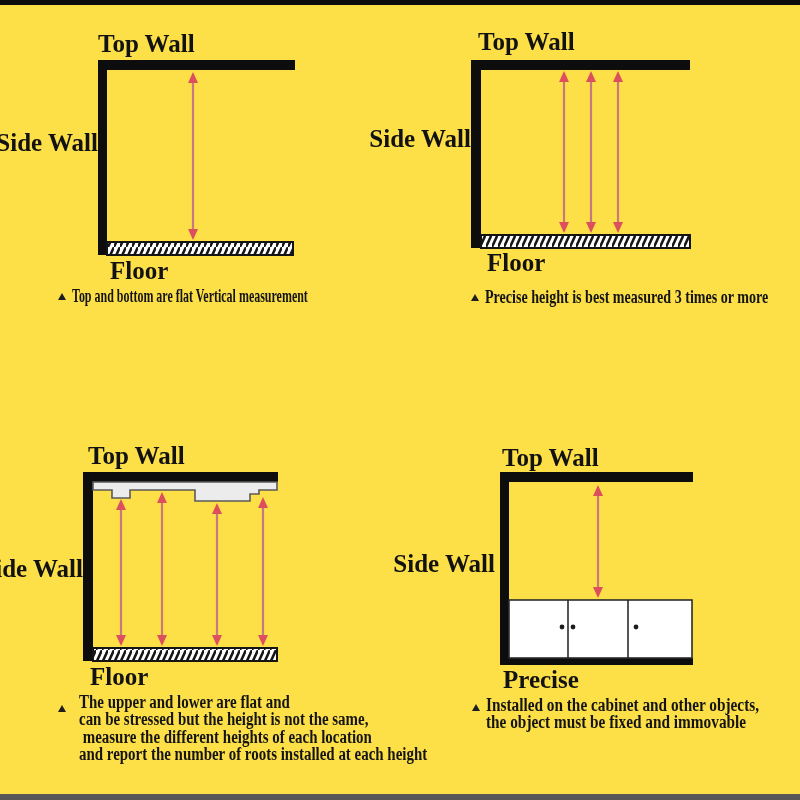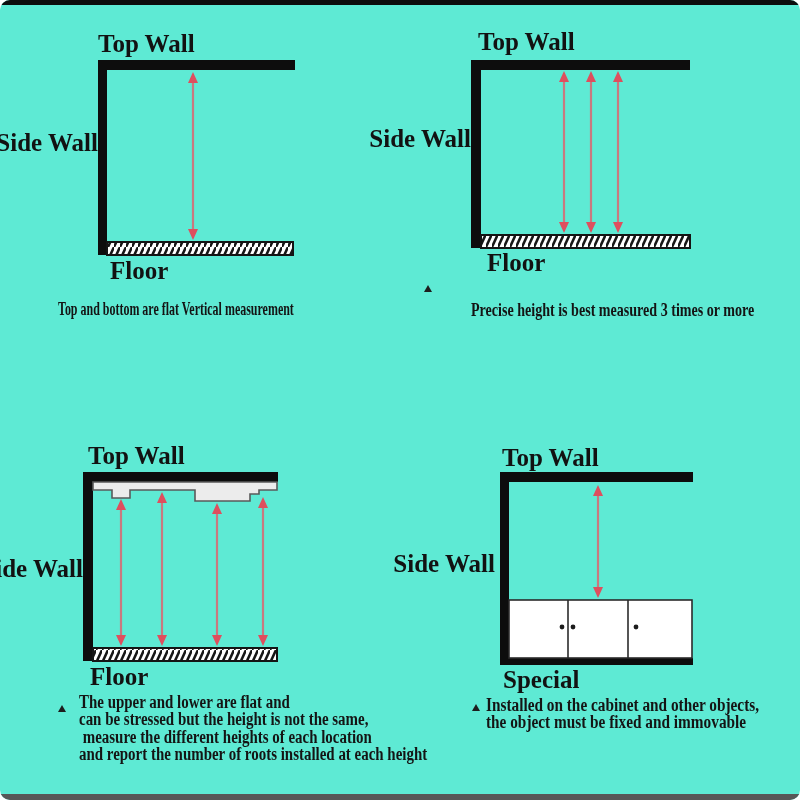--- a/index.html
+++ b/index.html
@@ -1,36 +1,36 @@
 <!DOCTYPE html>
 <html style="--wall: #0d0d0d; --red: #e01312; --arrow-head: #de4f5e; --arrow-stem: #c8797f; --ceil: #ececec; --strip: #575757;"><head>
 <meta charset="utf-8">
 <style>
   html,body{margin:0;padding:0;}
   body{width:800px;height:800px;background:#ffffff;
        font-family:"Liberation Serif","DejaVu Serif",serif;color:#161616;}
-  #stage{position:relative;width:800px;height:800px;overflow:hidden;background:#5eead4;border-radius:10px;}
+  #stage{position:relative;width:800px;height:800px;overflow:hidden;background:#fde047;}
   .abs{position:absolute;}
   .strip-top{left:0;top:0;width:800px;height:5px;background:var(--wall,#0d0d0d);}
   .strip-bottom{left:0;top:794px;width:800px;height:6px;background:var(--strip,#575757);}
   #diagram{position:absolute;left:0;top:0;}
 
   .wall{fill:var(--wall,#0d0d0d);}
   .floor{fill:url(#hatch);stroke:#141414;stroke-width:2;}
   .ceiling{fill:var(--ceil,#ececec);stroke:#5a5a5a;stroke-width:1.6;}
   .cab{fill:#ffffff;stroke:#2b2b2b;stroke-width:1.6;}
   .cabline{stroke:#2b2b2b;stroke-width:1.6;}
   .knob{fill:#1c1c1c;}
   .arrow-stem{stroke:var(--arrow-stem,#c8797f);stroke-width:2.2;}
   .arrow-head{fill:var(--arrow-head,#de4f5e);}
 
   .lbl{position:absolute;font-weight:700;font-size:25px;line-height:1.1;
        white-space:nowrap;color:#121212;}
 
-  .cap-row{position:absolute;display:flex;align-items:flex-end;gap:6px;flex-direction:column;}
+  .cap-row{position:absolute;display:flex;align-items:center;gap:6px;}
   .tri-up{width:0;height:0;border-left:4.5px solid transparent;
           border-right:4.5px solid transparent;border-bottom:7.5px solid #1d1d1d;
           flex:0 0 auto;}
   .cap-text{font-weight:700;font-size:19px;white-space:nowrap;
             transform-origin:left center;color:#141414;}
   .cap-block{position:absolute;font-weight:700;font-size:18px;line-height:17.3px;
              transform-origin:left top;color:#141414;}
   .cap-block div{white-space:pre;}
 
   #heading{position:absolute;left:166px;top:361px;width:460px;height:32px;}
@@ -154,20 +154,20 @@
   <span class="abs tri-up" style="left:58px;top:705px;"></span>
   <div class="cap-block s083" style="left:79px;top:694px;">
     <div>The upper and lower are flat and</div>
     <div>can be stressed but the height is not the same,</div>
     <div> measure the different heights of each location</div>
     <div>and report the number of roots installed at each height</div>
   </div>
 
   <div class="lbl" style="left:502px;top:444px;">Top Wall</div>
   <div class="lbl" style="right:305px;top:550px;">Side Wall</div>
-  <div class="lbl" style="left:503px;top:666px;">Special</div>
+  <div class="lbl" style="left:503px;top:666px;">Precise</div>
   <span class="abs tri-up" style="left:472px;top:704px;"></span>
   <div class="cap-block s085" style="left:486px;top:697px;line-height:16.5px;">
     <div>Installed on the cabinet and other objects,</div>
     <div>the object must be fixed and immovable</div>
   </div>
 
 </div>
 
 </body></html>

